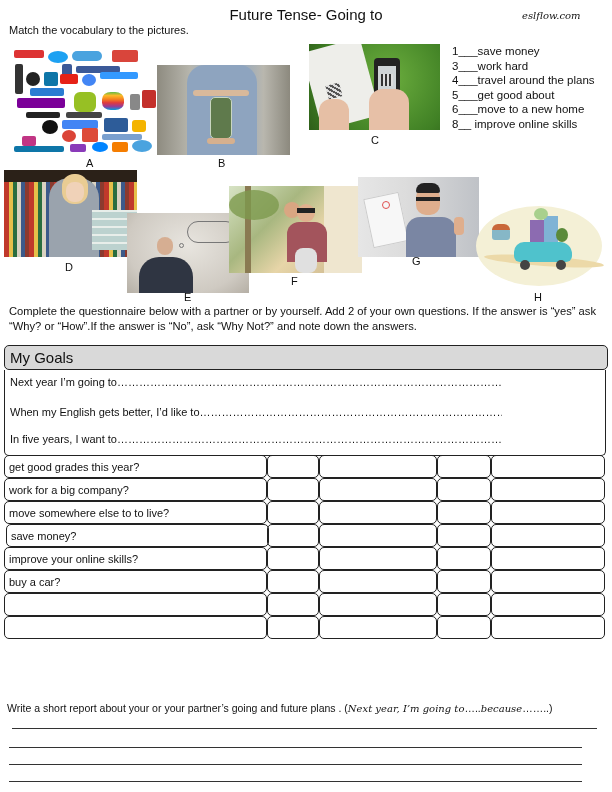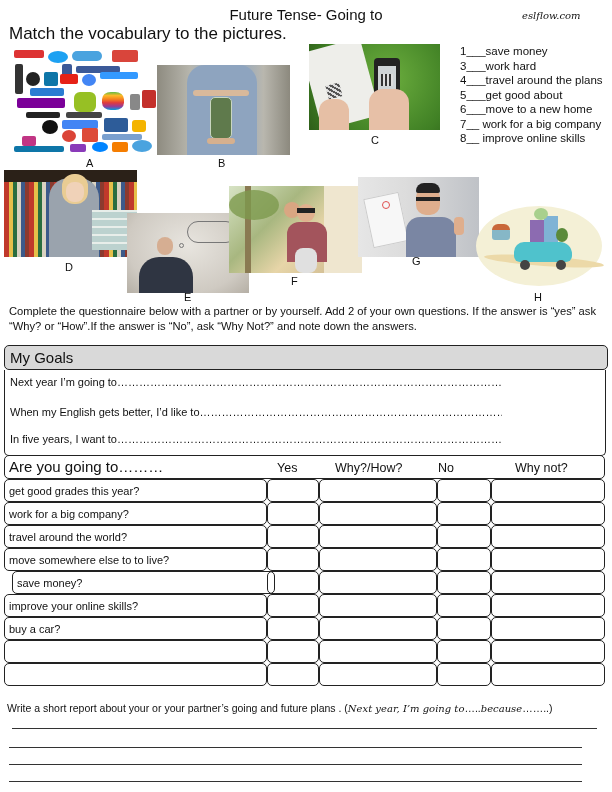--- a/index.html
+++ b/index.html
@@ -3,21 +3,21 @@
 <meta charset="utf-8">
 <style>
   * { box-sizing: border-box; margin: 0; padding: 0; }
   html, body { width: 612px; height: 792px; background: #ffffff; overflow: hidden; }
   body { position: relative; font-family: "Liberation Sans", sans-serif; color: #111; }
 
   .abs { position: absolute; }
 
   .title { left: 0; width: 612px; top: 6px; text-align: center; font-size: 15px; }
   .brand { left: 522px; top: 10px; font-family: "DejaVu Serif", serif; font-style: italic; font-size: 10px; }
-  .instr1 { left: 9px; top: 24px; font-size: 17px; }
+  .instr1 { left: 9px; top: 24px; font-size: 11px; }
 
   .photo { position: absolute; overflow: hidden; }
   .photo-label { position: absolute; font-size: 11px; }
 
   
   .ph-a { left: 12px; top: 48px; width: 144px; height: 105px; background: #fff; }
   .logo { position: absolute; border-radius: 2px; }
   
   .ph-b { left: 157px; top: 65px; width: 133px; height: 90px;
           background: linear-gradient(90deg,#8e8b80 0%,#b7b6ad 25%,#9eb2c8 40%,#8fa6c1 60%,#b9b7ae 80%,#8c897e 100%); }
@@ -29,21 +29,21 @@
   
   .ph-e { left: 127px; top: 213px; width: 122px; height: 80px; background: radial-gradient(ellipse at 50% 40%, #e8e5df, #cfcac2 70%, #b5afa5); }
   
   .ph-f { left: 229px; top: 186px; width: 133px; height: 87px; background: linear-gradient(135deg,#d7e3c5,#a8b780 35%,#e7d5a8 60%,#c8b38a); }
   
   .ph-g { left: 358px; top: 177px; width: 121px; height: 80px; background: linear-gradient(90deg,#e6e6e6 0%,#dcdcdc 40%,#bfc2c7 100%); }
   
   .ph-h { left: 474px; top: 198px; width: 130px; height: 90px; }
 
   .vocab { left: 452px; top: 44px; font-size: 11.5px; line-height: 14.5px; }
-  .vocab-item { white-space: nowrap; margin-left: 8px; }
+  .vocab-item { white-space: nowrap; }
 
   .instr2 { left: 9px; top: 304px; width: 600px; font-size: 11.2px; line-height: 14.5px; }
 
   
   .goals-head { left: 4px; top: 345px; width: 604px; height: 25px; background: #d9d9d9;
                 border: 1px solid #222; border-radius: 5px; font-size: 15px; padding: 3px 0 0 5px; }
   .goals-body { left: 4px; top: 370px; width: 602px; height: 86px; border: 1px solid #222; border-top: none;
                 border-radius: 0 0 5px 5px; }
   .goal-line { position: absolute; left: 5px; font-size: 11px; white-space: nowrap; }
 
@@ -123,21 +123,20 @@
   <div style="position:absolute;left:10px;top:55px;width:30px;height:31px;background:#e6bfa5;border-radius:12px 12px 0 0;"></div>
 </div>
 <div class="photo-label" style="left:371px;top:134px;">C</div>
 
 <div class="abs vocab">
   <div class="vocab-item">1___save money</div>
   <div class="vocab-item">3___work hard</div>
   <div class="vocab-item">4___travel around the plans</div>
   <div class="vocab-item">5___get good about</div>
   <div class="vocab-item">6___move to a new home</div>
-  <div class="vocab-item">7__ work for a big company</div>
   <div class="vocab-item">8__ improve online skills</div>
 </div>
 
 <div class="photo ph-d">
   <div style="position:absolute;left:0;top:0;width:133px;height:12px;background:#2b2118;"></div>
   <div style="position:absolute;left:45px;top:8px;width:50px;height:79px;background:#9aa3ad;border-radius:20px 20px 0 0;"></div>
   <div style="position:absolute;left:58px;top:4px;width:26px;height:30px;background:#e9cc93;border-radius:12px;"></div>
   <div style="position:absolute;left:62px;top:12px;width:18px;height:20px;background:#f0d2b8;border-radius:8px;"></div>
   <div style="position:absolute;left:88px;top:40px;width:45px;height:40px;background:repeating-linear-gradient(0deg,#bcd2cf 0 6px,#e8eeea 6px 8px);"></div>
 </div>
@@ -192,59 +191,45 @@
 <div class="abs instr2">Complete the questionnaire below with a partner or by yourself. Add 2 of your own questions. If the answer is “yes” ask  “Why? or “How”.If the answer is “No”, ask “Why Not?” and note  down the answers.</div>
 
 <div class="abs goals-head">My Goals</div>
 <div class="abs goals-body">
   <div class="goal-line" style="top: 6px; max-width: 492px; overflow: hidden;">Next year I’m going to……………………………………………………………………………………………………………………………………………………………………………………………………………………………………</div>
   <div class="goal-line" style="top: 36px; max-width: 492px; overflow: hidden;">When my English gets better, I’d like to………………………………………………………………………………………………………………………………………………………………………………</div>
   <div class="goal-line" style="top: 63px; max-width: 492px; overflow: hidden;">In five years, I want to……………………………………………………………………………………………………………………………………………………………………………………………………………………………………</div>
 </div>
 
 <div class="abs survey">
-  <div class="survey-head">
-    <span class="sh-main">Are you going to………</span>
-    <span class="sh-col" style="left:272px;">Yes</span>
-    <span class="sh-col" style="left:330px;">Why?/How?</span>
-    <span class="sh-col" style="left:433px;">No</span>
-    <span class="sh-col" style="left:510px;">Why not?</span>
-  </div>
 
   <div id="survey-rows">
       <div class="srow">
         <div class="scell scell-q" style="left: 0px; width: 263px;">get good grades this year?</div>
         <div class="scell" style="left: 263px; width: 52px;"></div>
         <div class="scell" style="left: 315px; width: 118px;"></div>
         <div class="scell" style="left: 433px; width: 54px;"></div>
         <div class="scell" style="left: 487px; width: 114px;"></div>
       </div>
       <div class="srow">
         <div class="scell scell-q" style="left: 0px; width: 263px;">work for a big company?</div>
         <div class="scell" style="left: 263px; width: 52px;"></div>
         <div class="scell" style="left: 315px; width: 118px;"></div>
         <div class="scell" style="left: 433px; width: 54px;"></div>
         <div class="scell" style="left: 487px; width: 114px;"></div>
       </div>
       <div class="srow">
-        <div class="scell scell-q" style="left: 0px; width: 263px;">travel around the world?</div>
-        <div class="scell" style="left: 263px; width: 52px;"></div>
-        <div class="scell" style="left: 315px; width: 118px;"></div>
-        <div class="scell" style="left: 433px; width: 54px;"></div>
-        <div class="scell" style="left: 487px; width: 114px;"></div>
-      </div>
-      <div class="srow">
         <div class="scell scell-q" style="left: 0px; width: 263px;">move somewhere else to to live?</div>
         <div class="scell" style="left: 263px; width: 52px;"></div>
         <div class="scell" style="left: 315px; width: 118px;"></div>
         <div class="scell" style="left: 433px; width: 54px;"></div>
         <div class="scell" style="left: 487px; width: 114px;"></div>
       </div>
       <div class="srow">
-        <div class="scell scell-q" style="left: 8px; width: 263px;">save  money?</div>
+        <div class="scell scell-q" style="left: 2px; width: 263px;">save  money?</div>
         <div class="scell" style="left: 263px; width: 52px;"></div>
         <div class="scell" style="left: 315px; width: 118px;"></div>
         <div class="scell" style="left: 433px; width: 54px;"></div>
         <div class="scell" style="left: 487px; width: 114px;"></div>
       </div>
       <div class="srow">
         <div class="scell scell-q" style="left: 0px; width: 263px;">improve your online skills?</div>
         <div class="scell" style="left: 263px; width: 52px;"></div>
         <div class="scell" style="left: 315px; width: 118px;"></div>
         <div class="scell" style="left: 433px; width: 54px;"></div>

